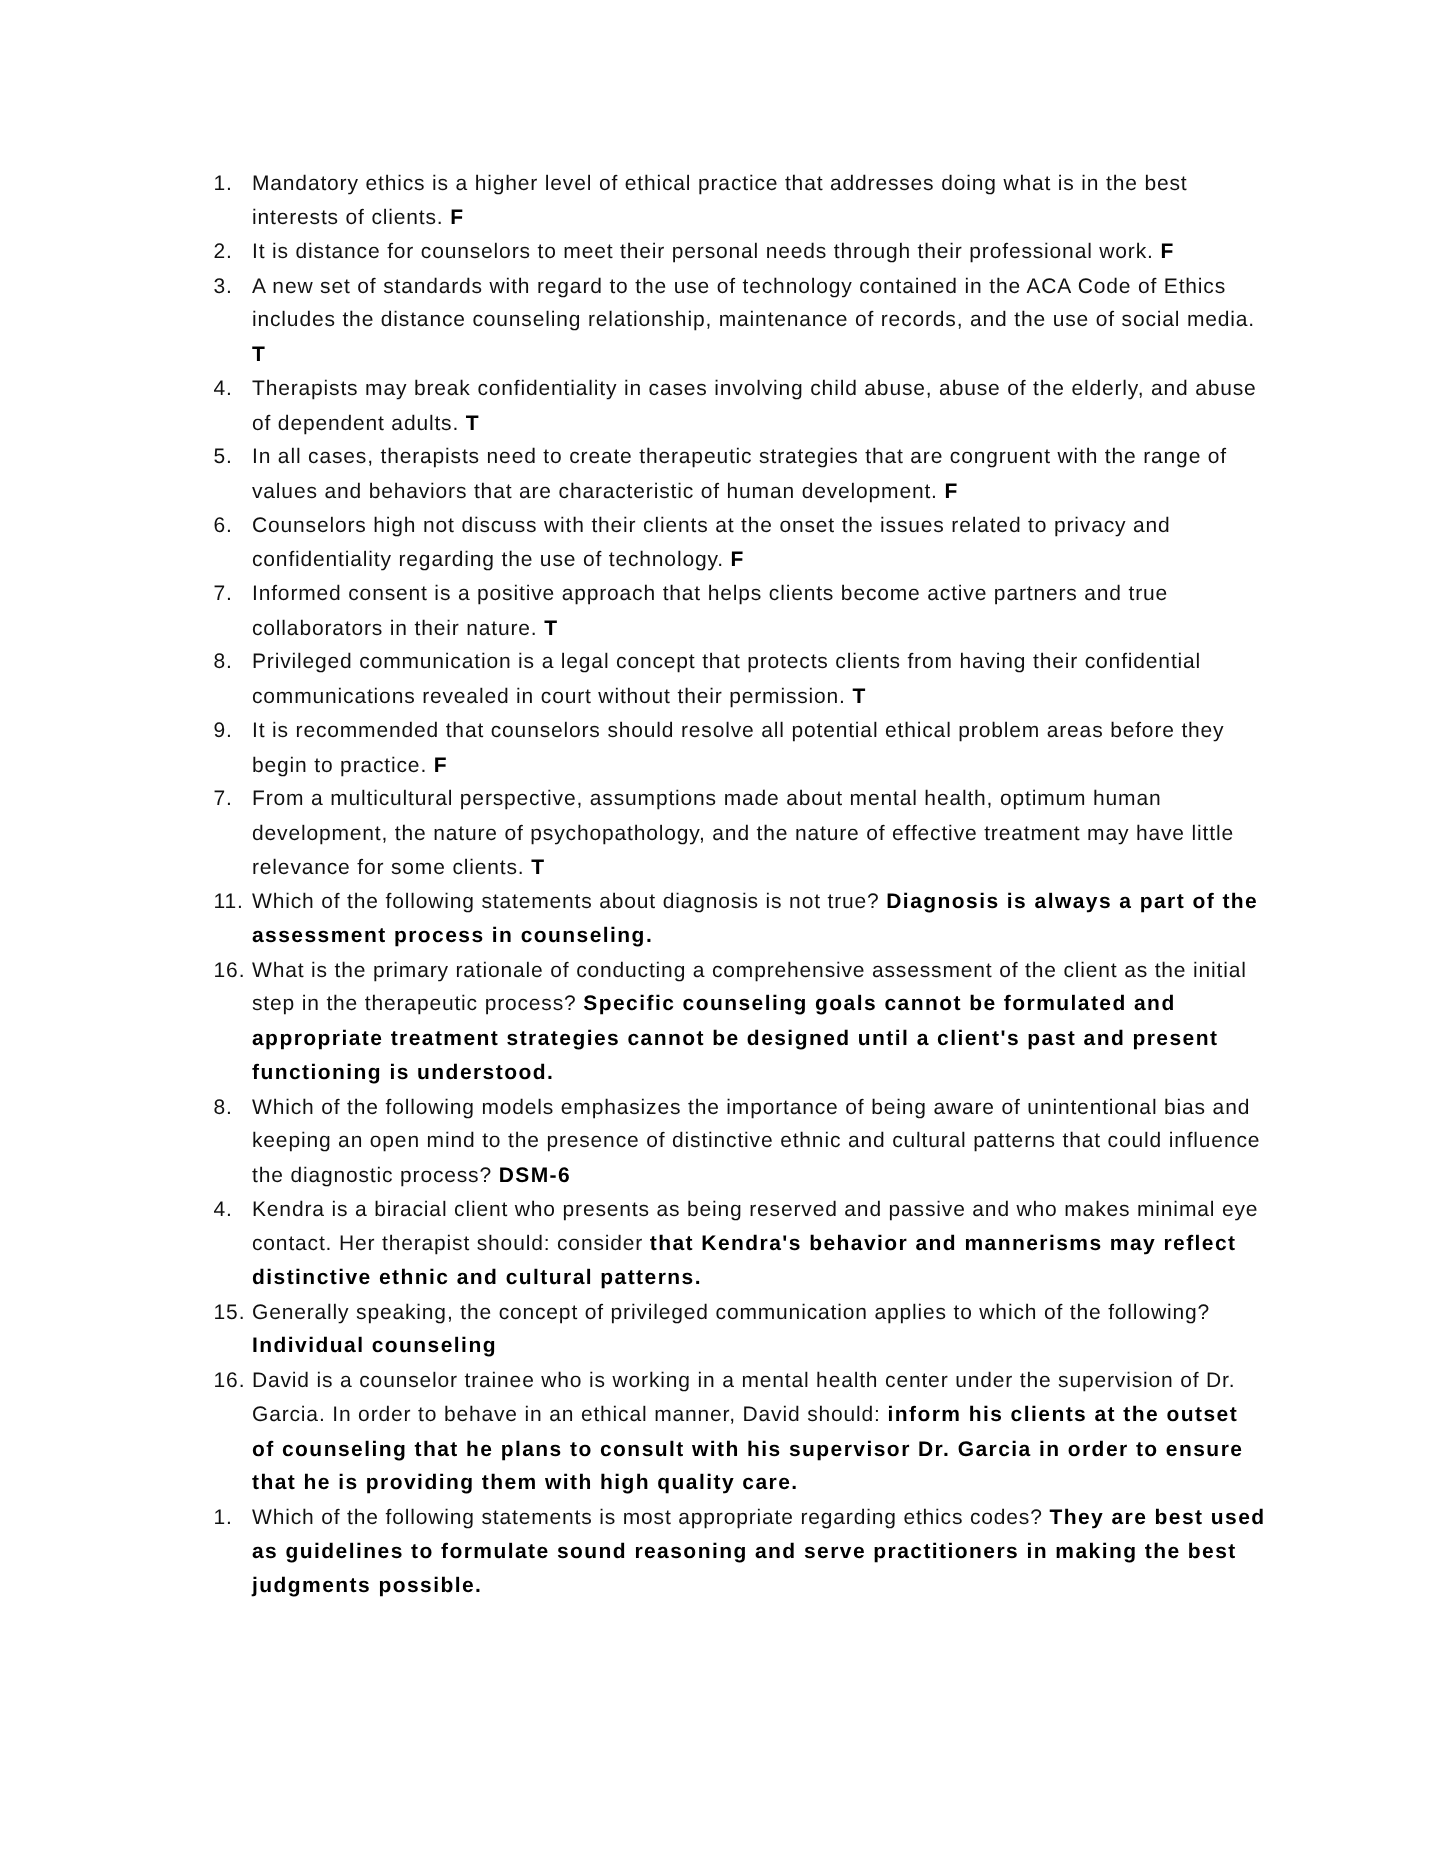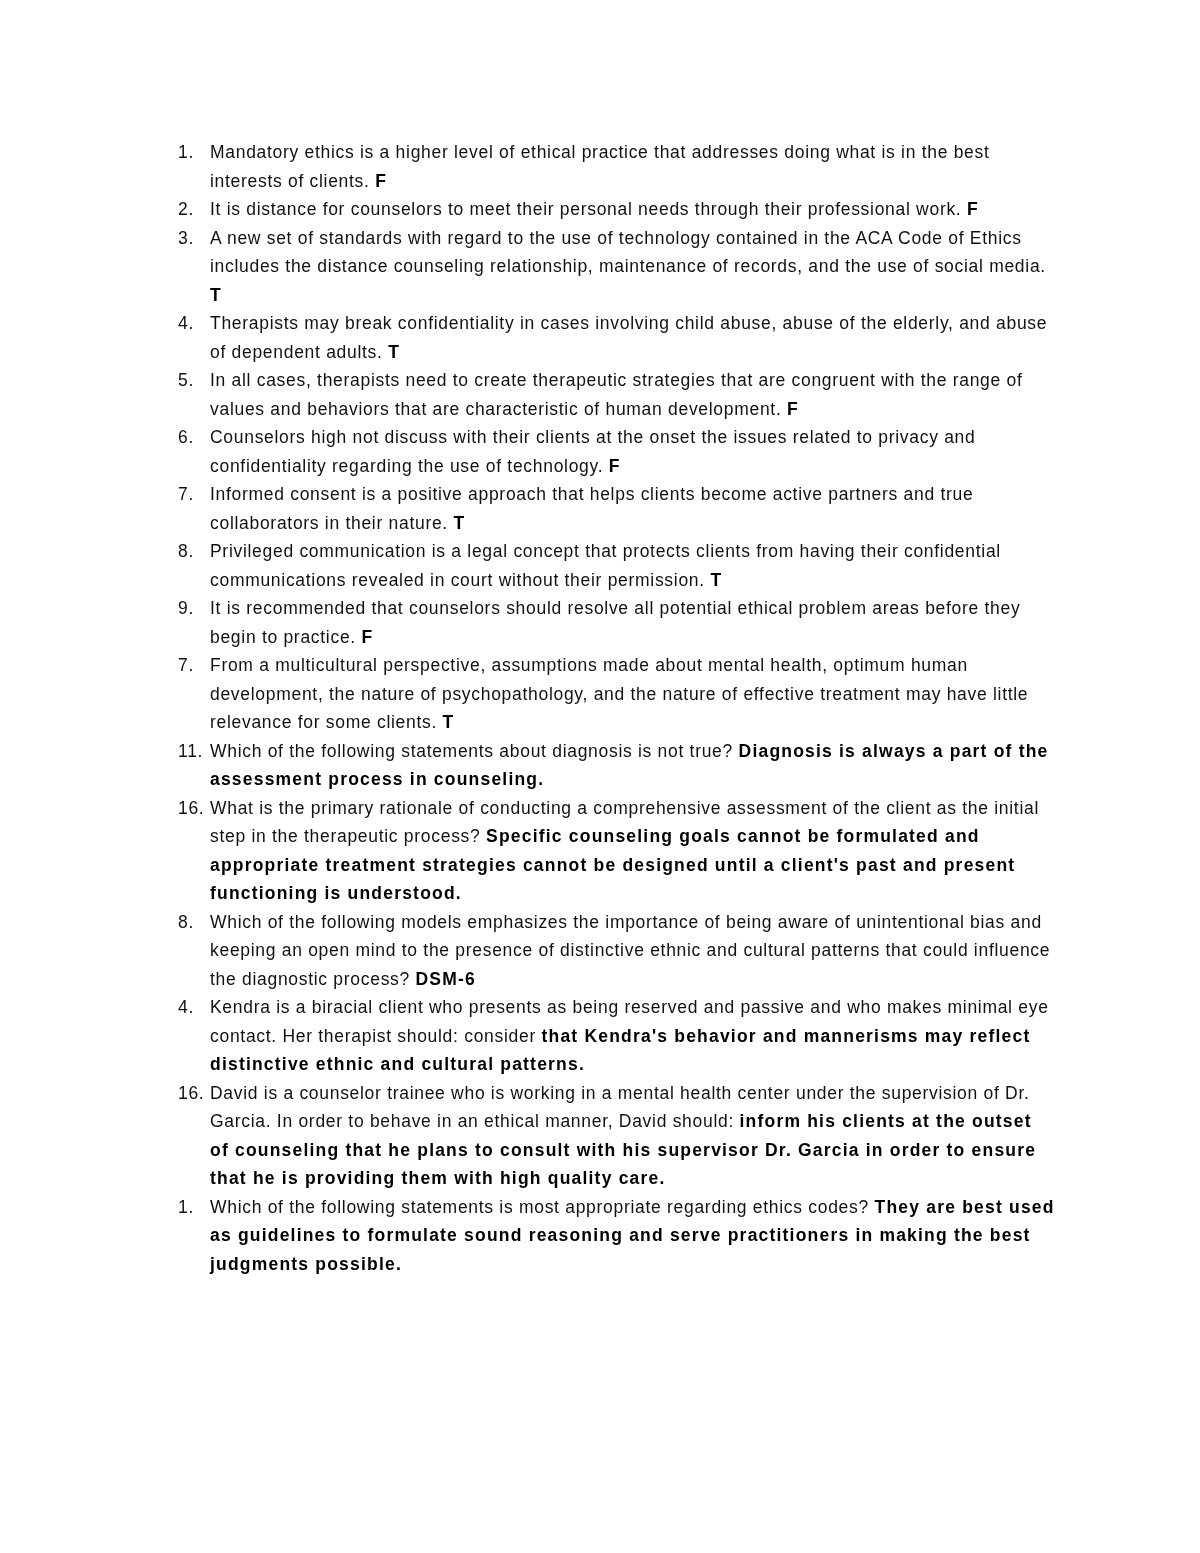--- a/index.html
+++ b/index.html
@@ -117,20 +117,24 @@
   <li class="quiz-item">
     <span class="item-number">8.</span>
     <span class="item-content"><span class="seg-regular">Which of the following models emphasizes the importance of being aware of unintentional bias and keeping an open mind to the presence of distinctive ethnic and cultural patterns that could influence the diagnostic process? </span><span class="seg-bold">DSM-6</span></span>
   </li>
 
   <li class="quiz-item">
     <span class="item-number">4.</span>
     <span class="item-content"><span class="seg-regular">Kendra is a biracial client who presents as being reserved and passive and who makes minimal eye contact. Her therapist should: consider </span><span class="seg-bold">that Kendra's behavior and mannerisms may reflect distinctive ethnic and cultural patterns.</span></span>
   </li>
 
+  <li class="quiz-item">
+    <span class="item-number">15.</span>
+    <span class="item-content"><span class="seg-regular">Generally speaking, the concept of privileged communication applies to which of the following? </span><span class="seg-bold">Individual counseling</span></span>
+  </li>
 
   <li class="quiz-item">
     <span class="item-number">16.</span>
     <span class="item-content"><span class="seg-regular">David is a counselor trainee who is working in a mental health center under the supervision of Dr. Garcia. In order to behave in an ethical manner, David should: </span><span class="seg-bold">inform his clients at the outset of counseling that he plans to consult with his supervisor Dr. Garcia in order to ensure that he is providing them with high quality care.</span></span>
   </li>
 
   <li class="quiz-item">
     <span class="item-number">1.</span>
     <span class="item-content"><span class="seg-regular">Which of the following statements is most appropriate regarding ethics codes? </span><span class="seg-bold">They are best used as guidelines to formulate sound reasoning and serve practitioners in making the best judgments possible.</span></span>
   </li>

